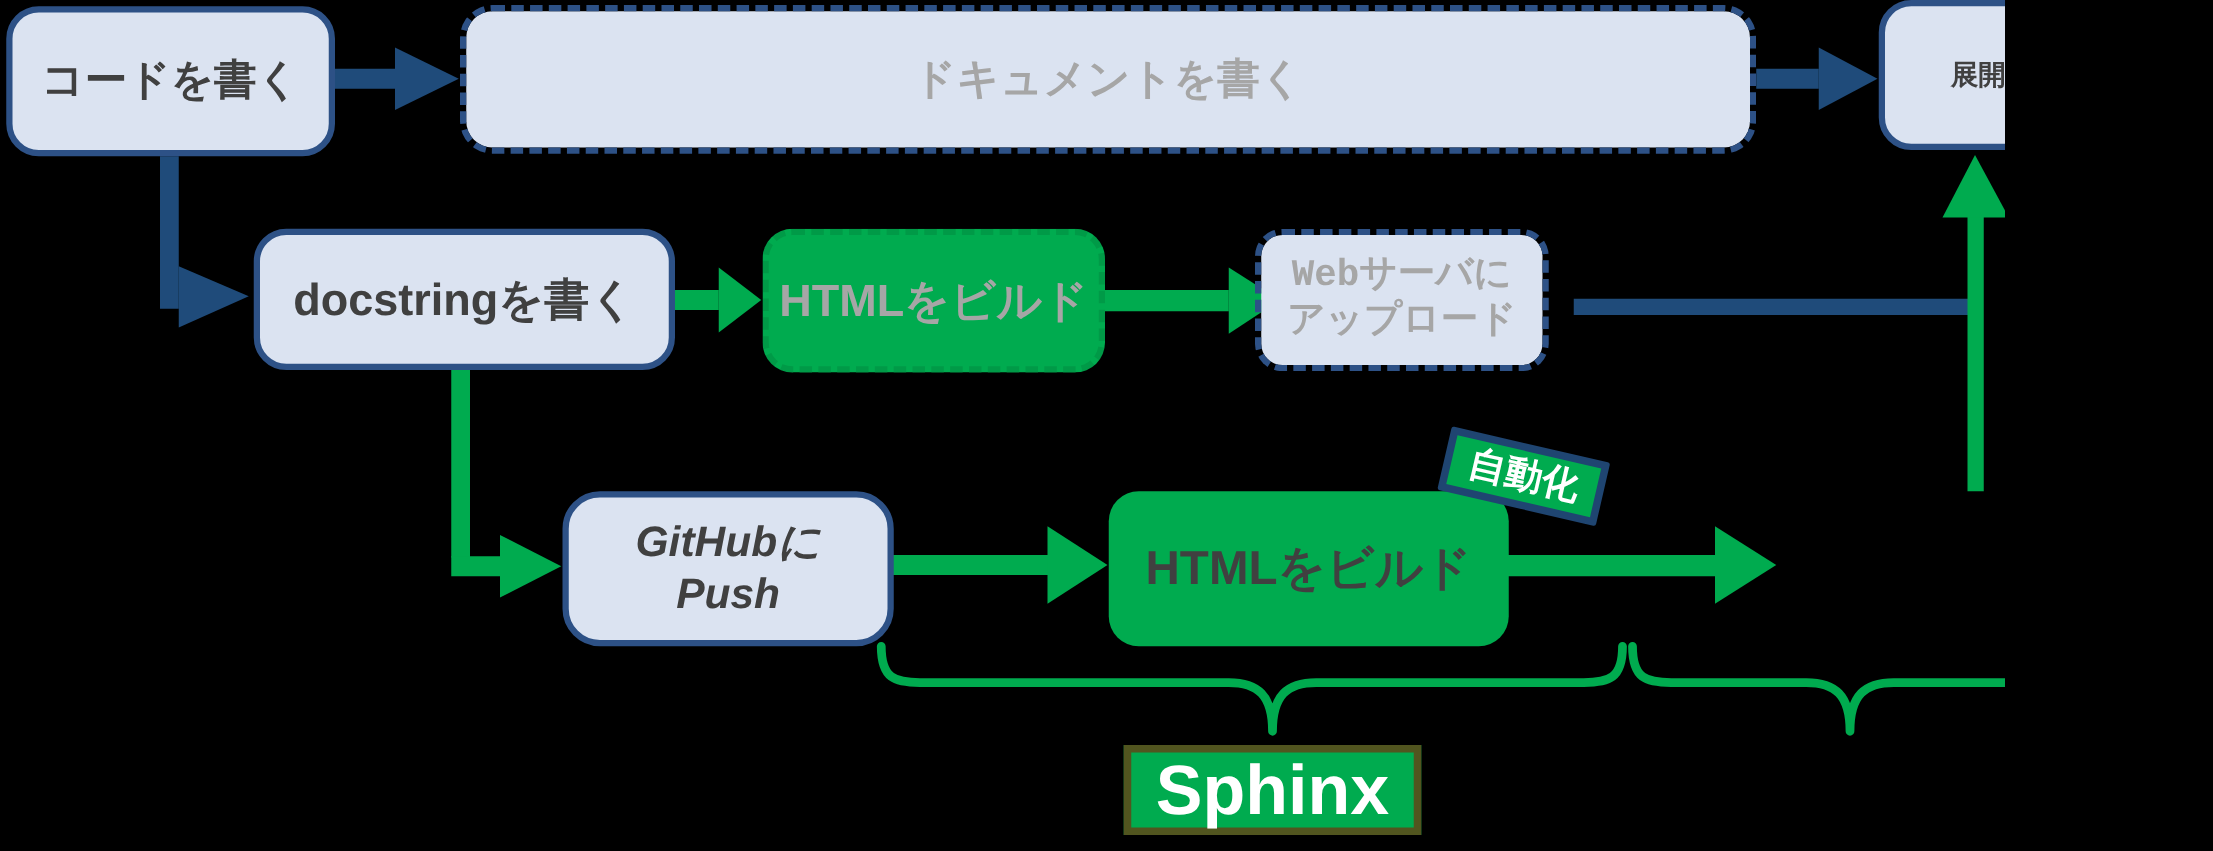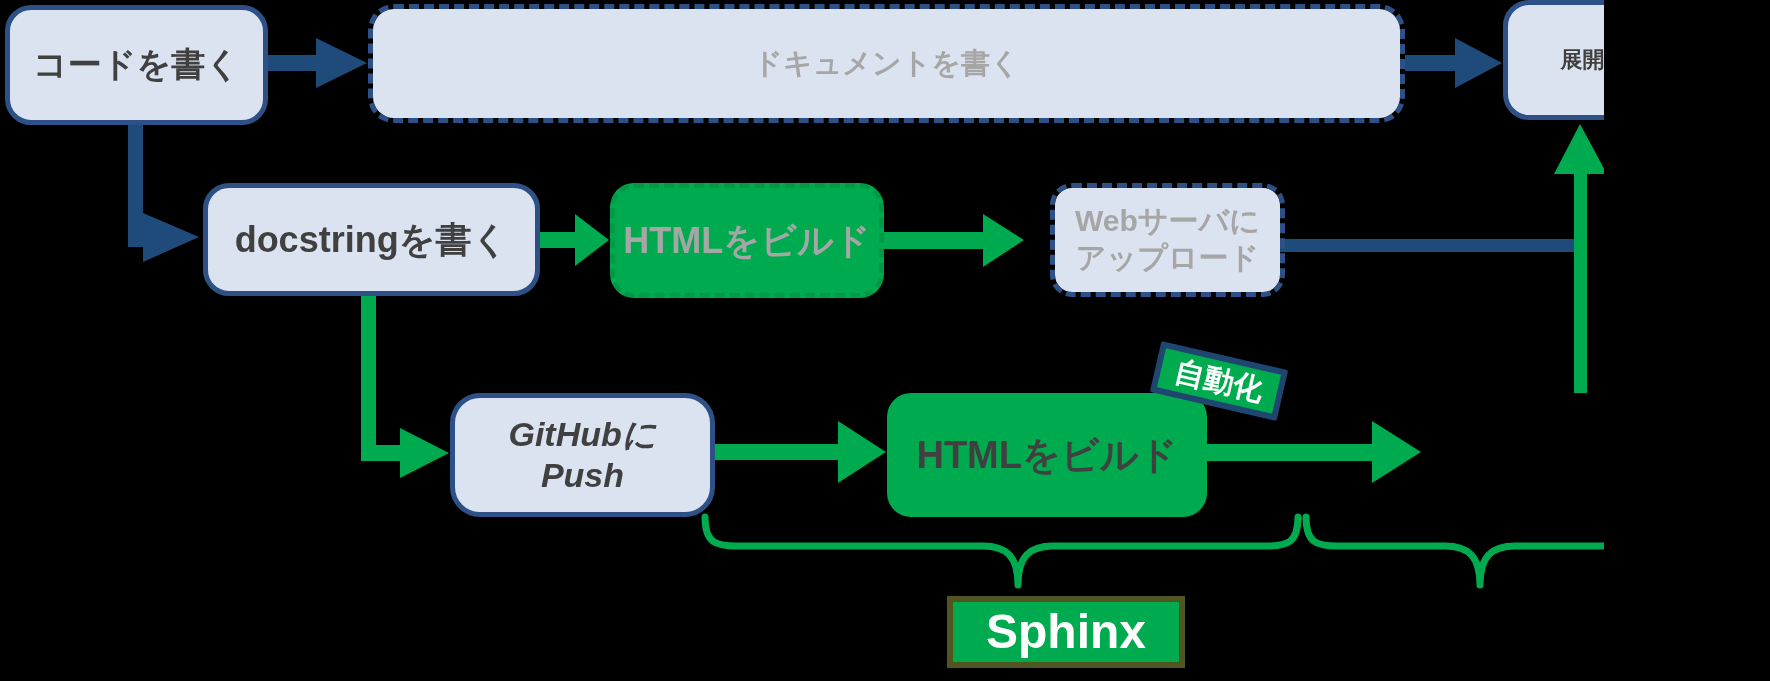--- a/index.html
+++ b/index.html
@@ -118,37 +118,37 @@
     <path class="brace" d="M705,517 C705,543 716,546 736,546 L983,546 C1006,546 1018,556 1018,585
          M1298,517 C1298,543 1287,546 1267,546 L1053,546 C1030,546 1018,556 1018,585"></path>
     <path class="brace" d="M1306,517 C1306,543 1317,546 1337,546 L1445,546 C1468,546 1480,556 1480,585
          M1732,517 C1732,543 1721,546 1701,546 L1515,546 C1492,546 1480,556 1480,585"></path>
   </svg>
 
   <div class="node box-blue" style="left:5px;top:5px;width:263px;height:120px;font-size:34px;">
     <span class="lbl">コードを書く</span>
   </div>
 
-  <div class="node box-blue-dashed" style="left:368px;top:4px;width:1037px;height:119px;font-size:29px;">
+  <div class="node box-blue-dashed" style="left:368px;top:4px;width:1037px;height:119px;font-size:34px;">
     <span class="lbl">ドキュメントを書く</span>
   </div>
 
   <div class="node box-blue" style="left:1503px;top:0;width:159px;height:120px;font-size:22px;">
     <span class="lbl">展開</span>
   </div>
 
   <div class="node box-blue" style="left:203px;top:183px;width:337px;height:113px;font-size:36px;align-items:center;">
     <span class="lbl">docstringを書く</span>
   </div>
 
   <div class="node box-green-dashed" style="left:610px;top:183px;width:274px;height:115px;font-size:36px;">
     <span class="lbl">HTMLをビルド</span>
   </div>
 
-  <div class="node box-blue-dashed" style="left:1050px;top:183px;width:235px;height:114px;font-size:30px;border-radius:22px;">
+  <div class="node box-blue-dashed" style="left:1004px;top:183px;width:235px;height:114px;font-size:30px;border-radius:22px;font-family:Liberation Mono, monospace;">
     <span class="lbl">Webサーバに
 アップロード</span>
   </div>
 
   <div class="node box-blue" style="left:450px;top:393px;width:265px;height:124px;font-size:34px;border-radius:30px;font-style:italic;">
     <span class="lbl">GitHubに
 Push</span>
   </div>
 
   <div class="node box-green" style="left:887px;top:393px;width:320px;height:124px;font-size:38px;">
@@ -157,18 +157,18 @@
 
 
   <div class="node badge" style="left:1154px;top:355px;width:130px;height:52px;transform:rotate(13deg);">
     <span class="lbl">自動化</span>
   </div>
 
   <div class="node badge" style="left:1636px;top:346px;width:132px;height:52px;transform:rotate(13deg);">
     <span class="lbl">自動化</span>
   </div>
 
-  <div class="node tag-label" style="left:899px;top:596px;width:238px;height:72px;font-size:48px;margin-left:48px;">
+  <div class="node tag-label" style="left:899px;top:596px;width:238px;height:72px;font-size:56px;">
     <span class="lbl">Sphinx</span>
   </div>
 
 
 </div>
 
 </body></html>

